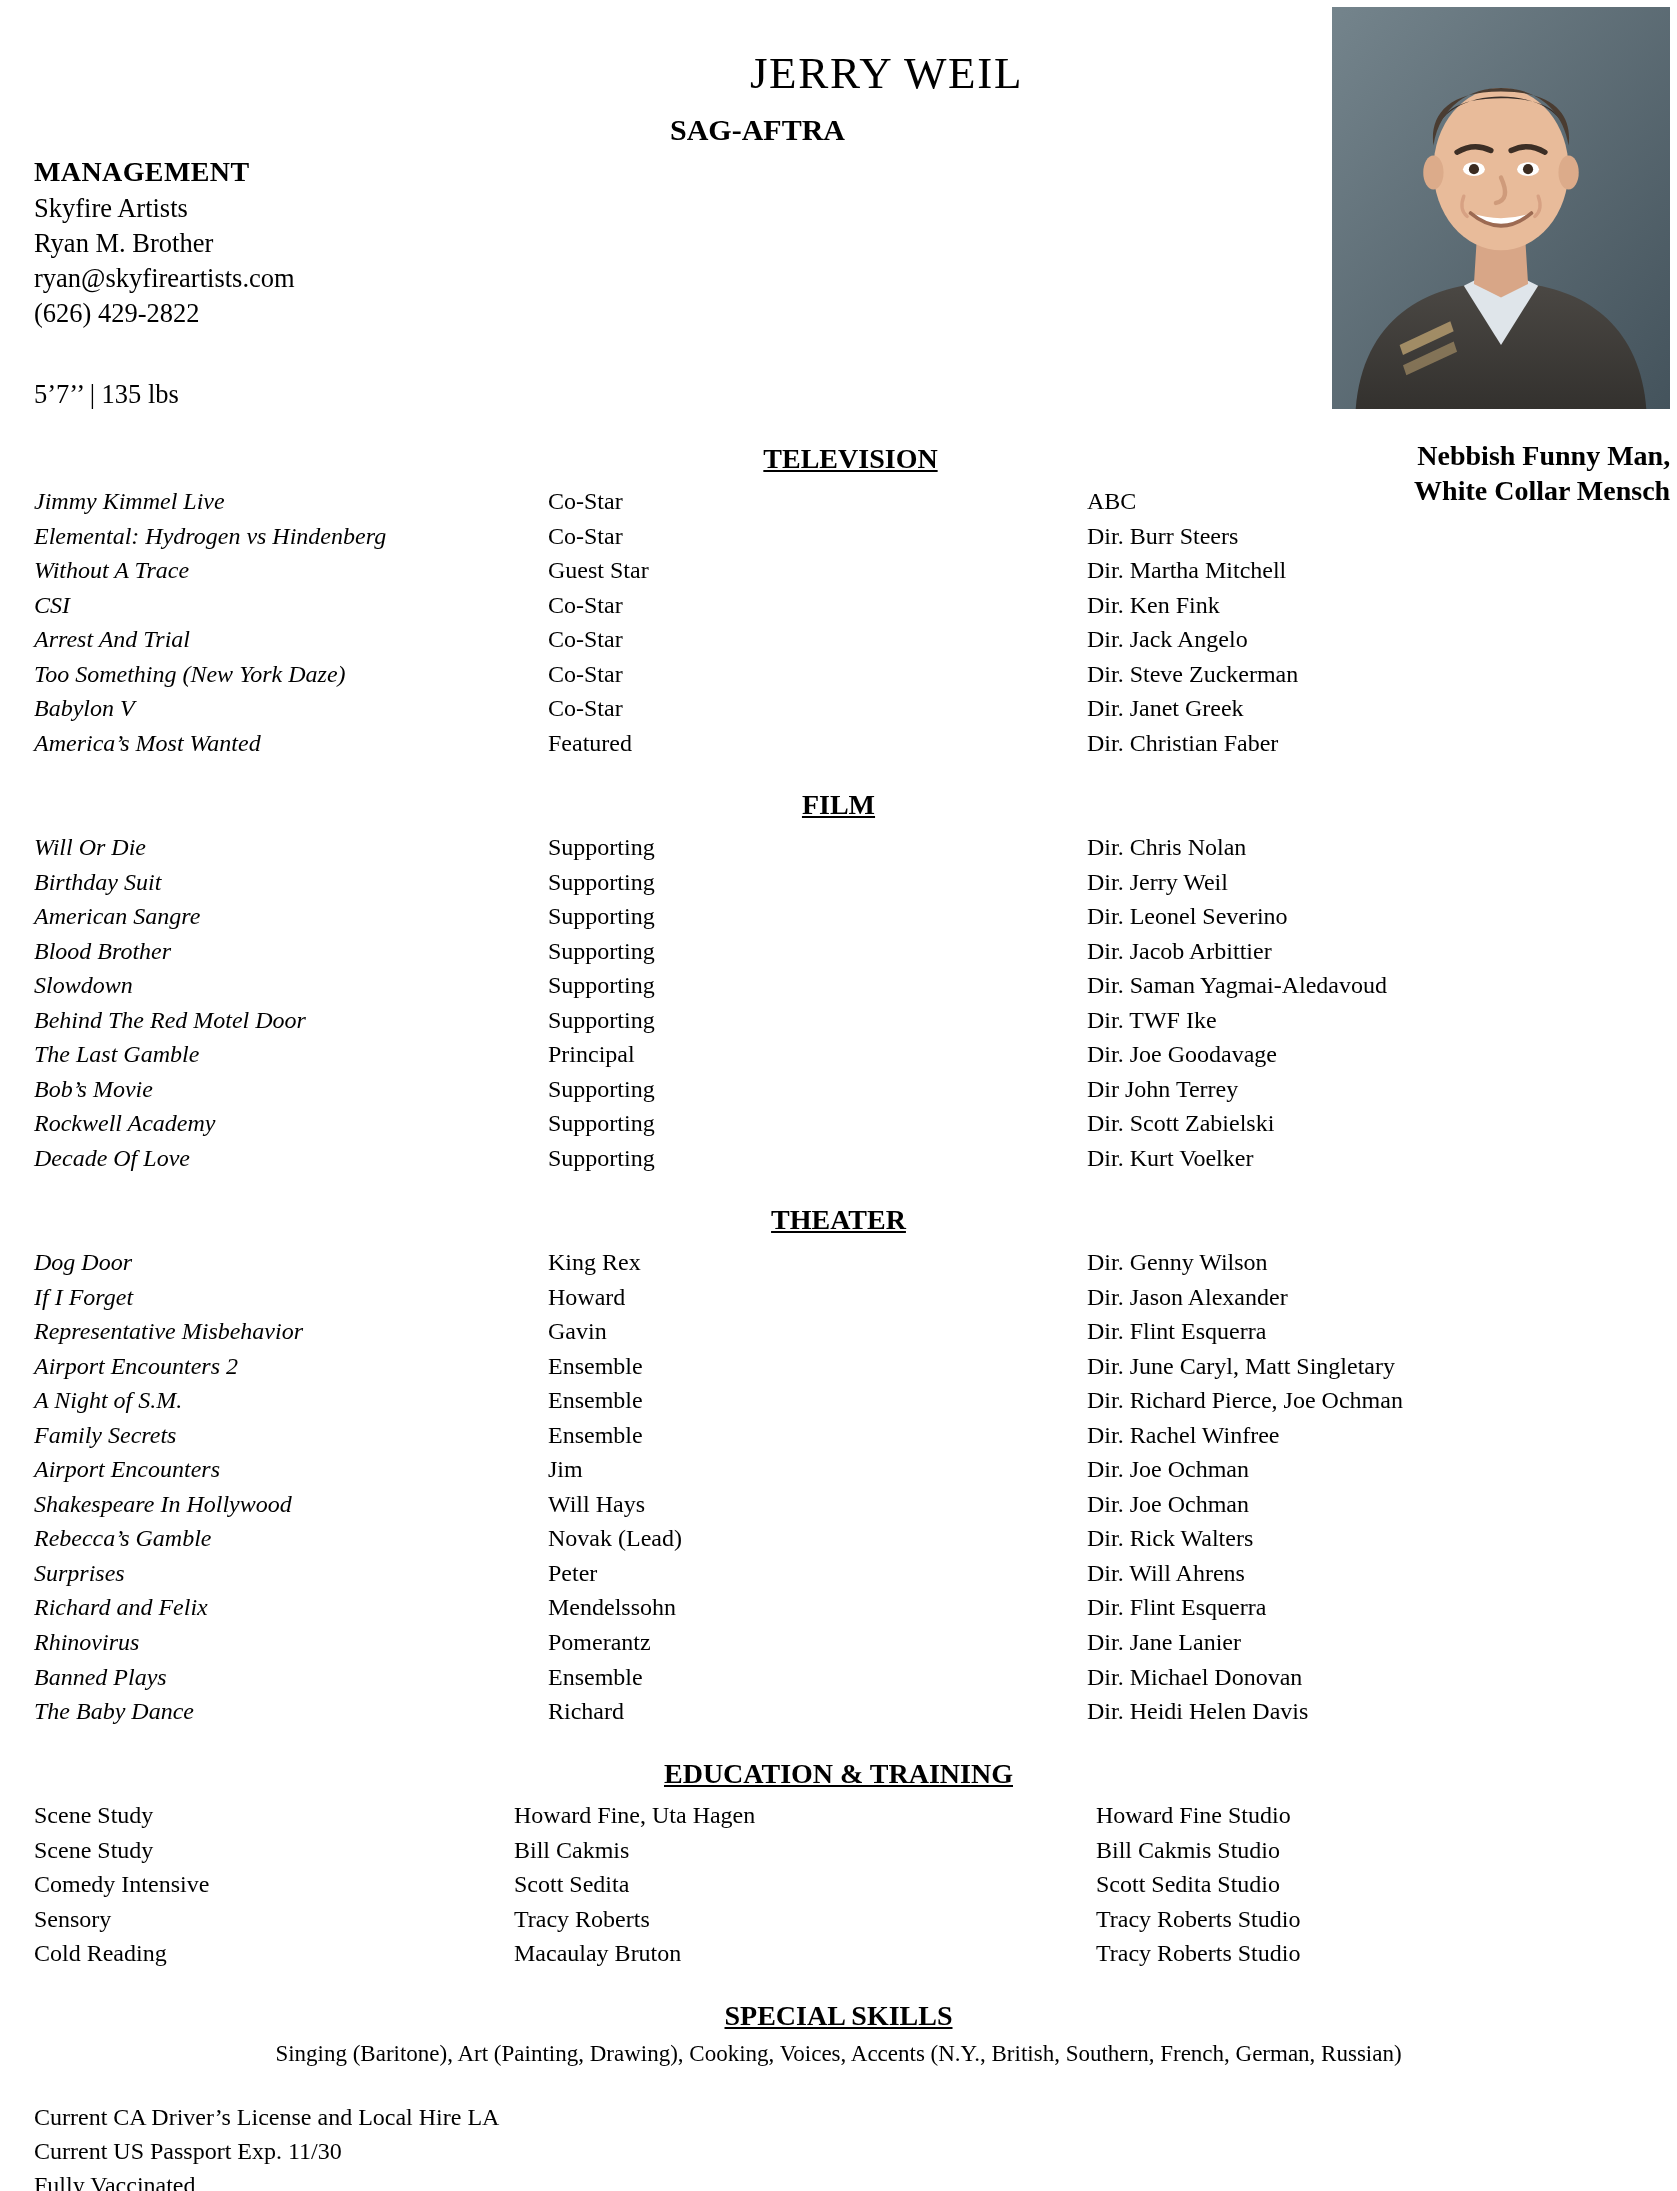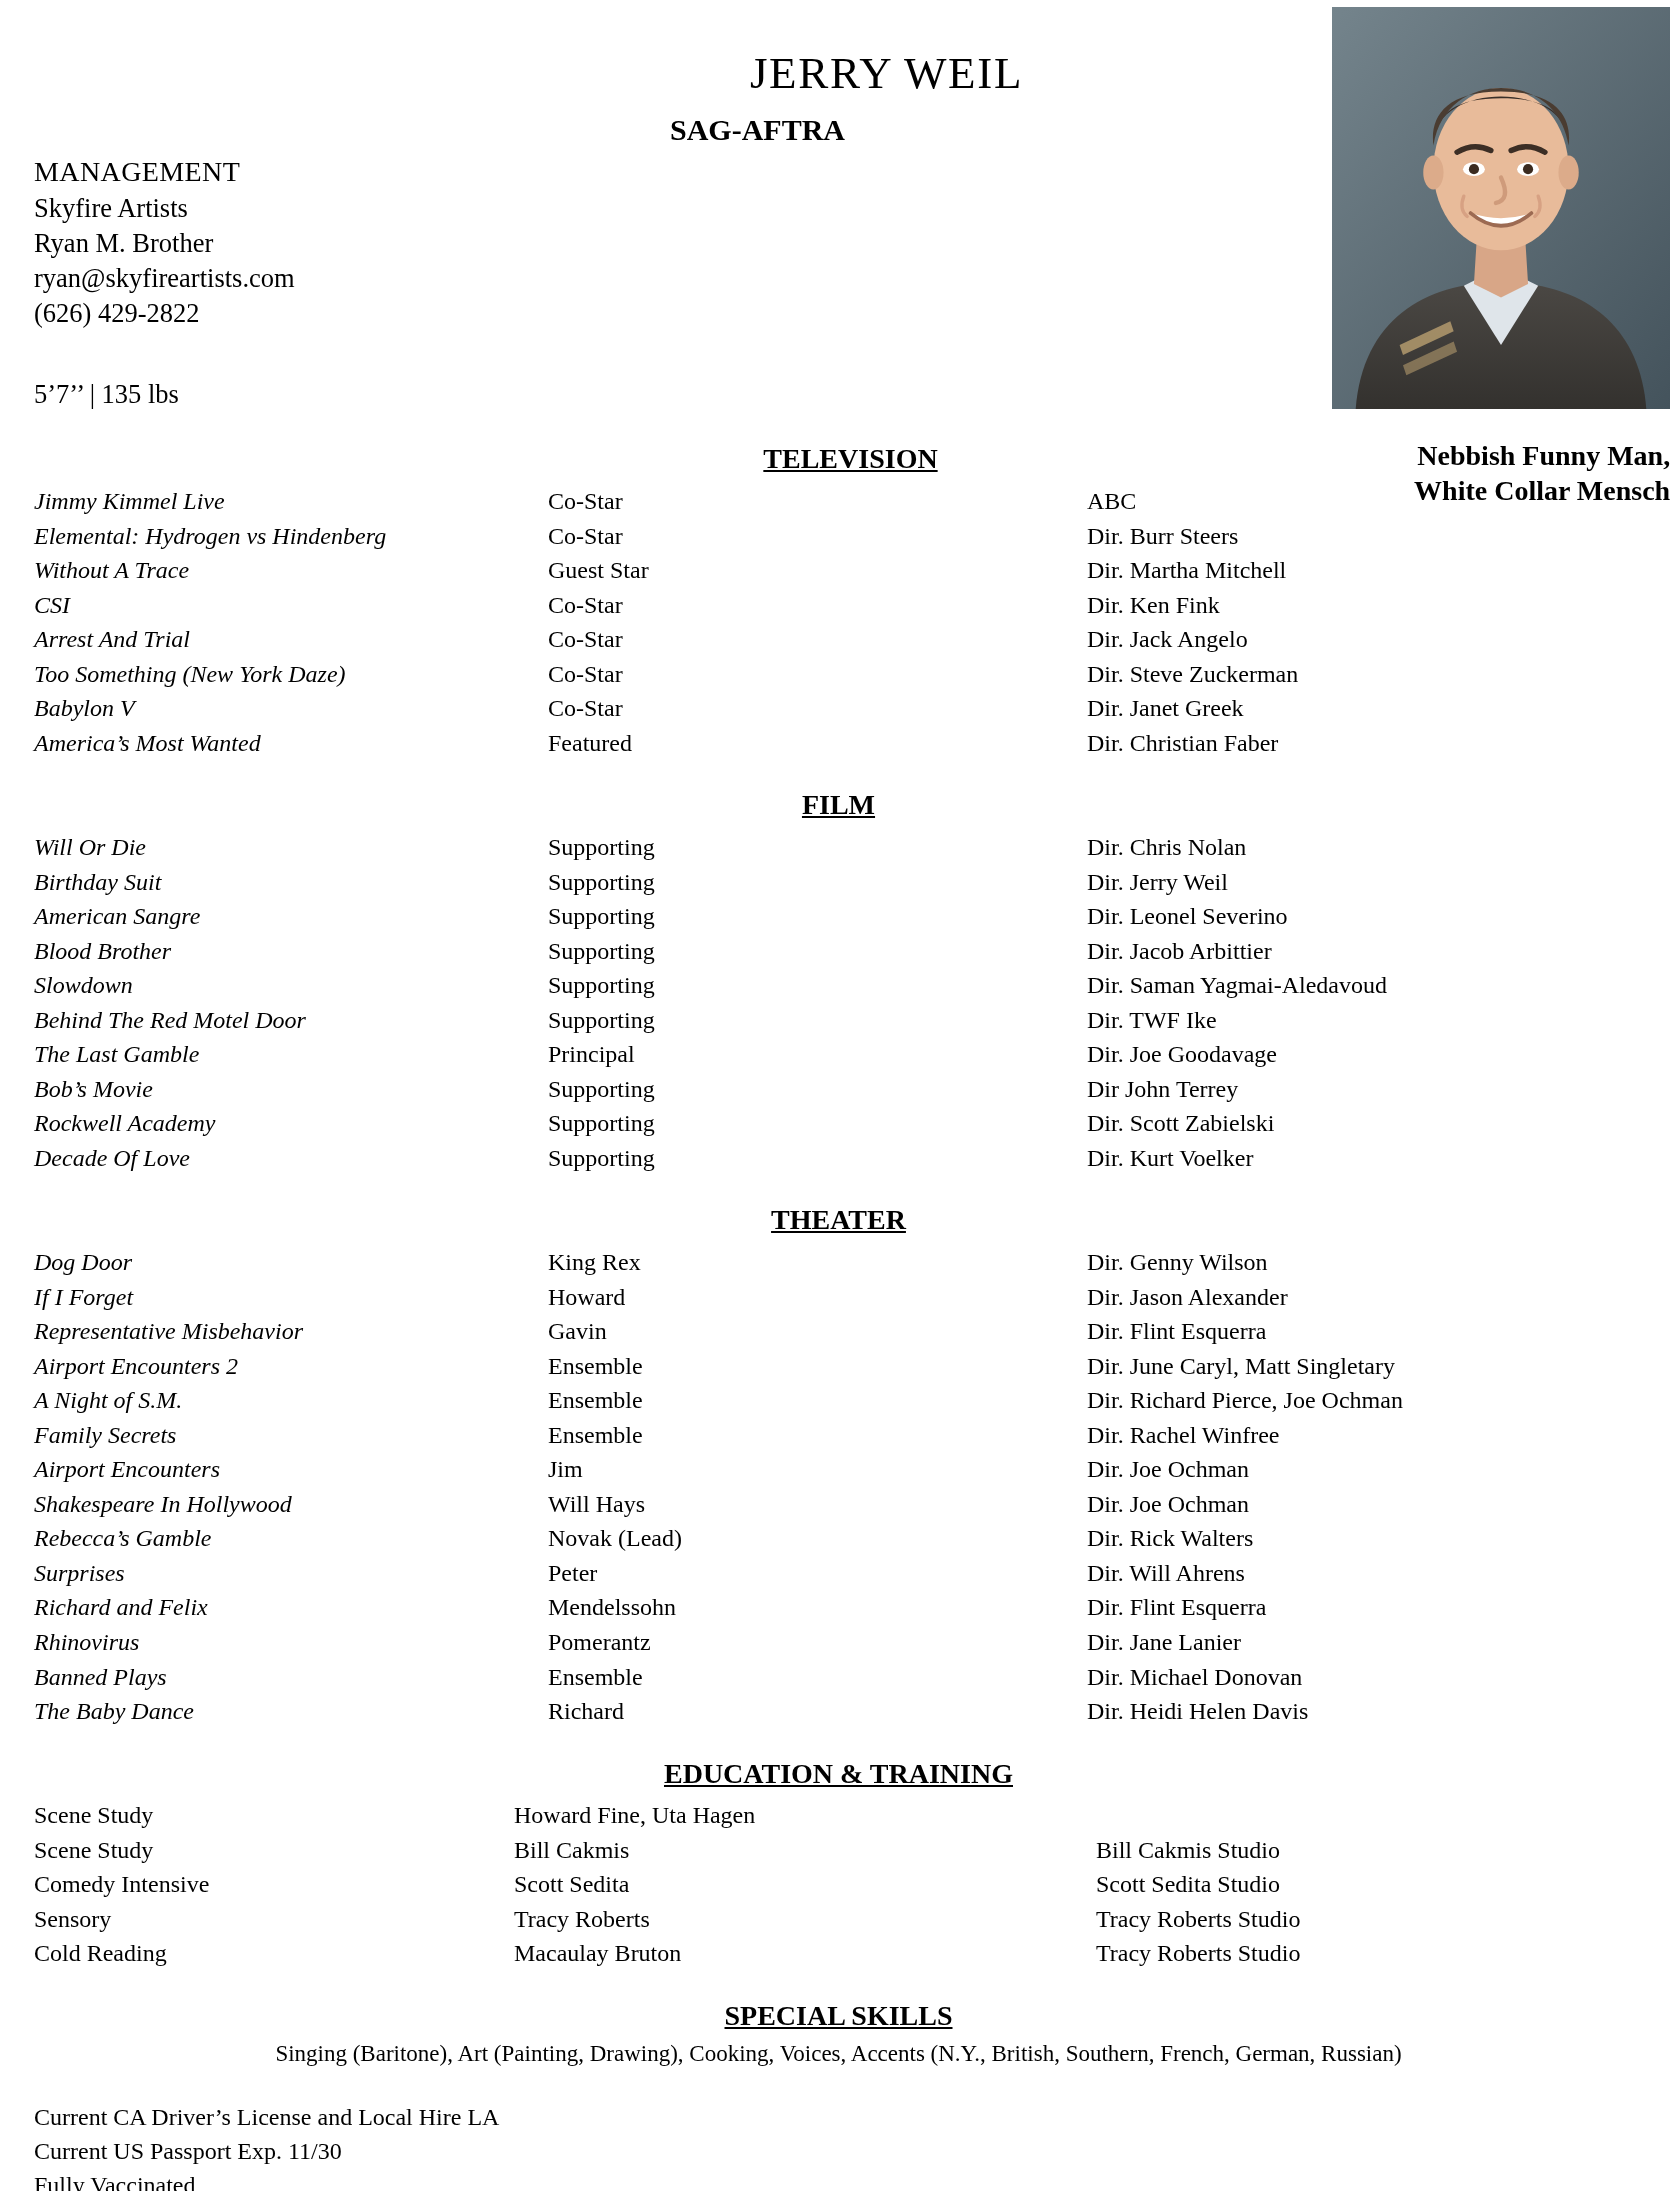--- a/index.html
+++ b/index.html
@@ -49,21 +49,21 @@
     font-weight: bold;
   }
   .mgmt-block {
     position: absolute;
     top: 154px;
     left: 34px;
     font-size: 26.5px;
     line-height: 1.32;
   }
   .mgmt-title {
-    font-weight: normal;
+    font-weight: bold;
     font-size: 28px;
     letter-spacing: 0.4px;
   }
   .stats {
     position: absolute;
     top: 379px;
     left: 34px;
     font-size: 26.5px;
   }
   .headshot {
@@ -384,20 +384,21 @@
       <div class="col-role">Richard</div>
       <div class="col-dir">Dir. Heidi Helen Davis</div>
     </div>
   </div>
 
   <div class="section edu">
     <div class="section-head">EDUCATION &amp; TRAINING</div>
     <div class="row">
       <div class="col-title plain">Scene Study</div>
       <div class="col-role">Howard Fine, Uta Hagen</div>
+      <div class="col-dir">Howard Fine Studio</div>
     </div>
     <div class="row">
       <div class="col-title plain">Scene Study</div>
       <div class="col-role">Bill Cakmis</div>
       <div class="col-dir">Bill Cakmis Studio</div>
     </div>
     <div class="row">
       <div class="col-title plain">Comedy Intensive</div>
       <div class="col-role">Scott Sedita</div>
       <div class="col-dir">Scott Sedita Studio</div>

